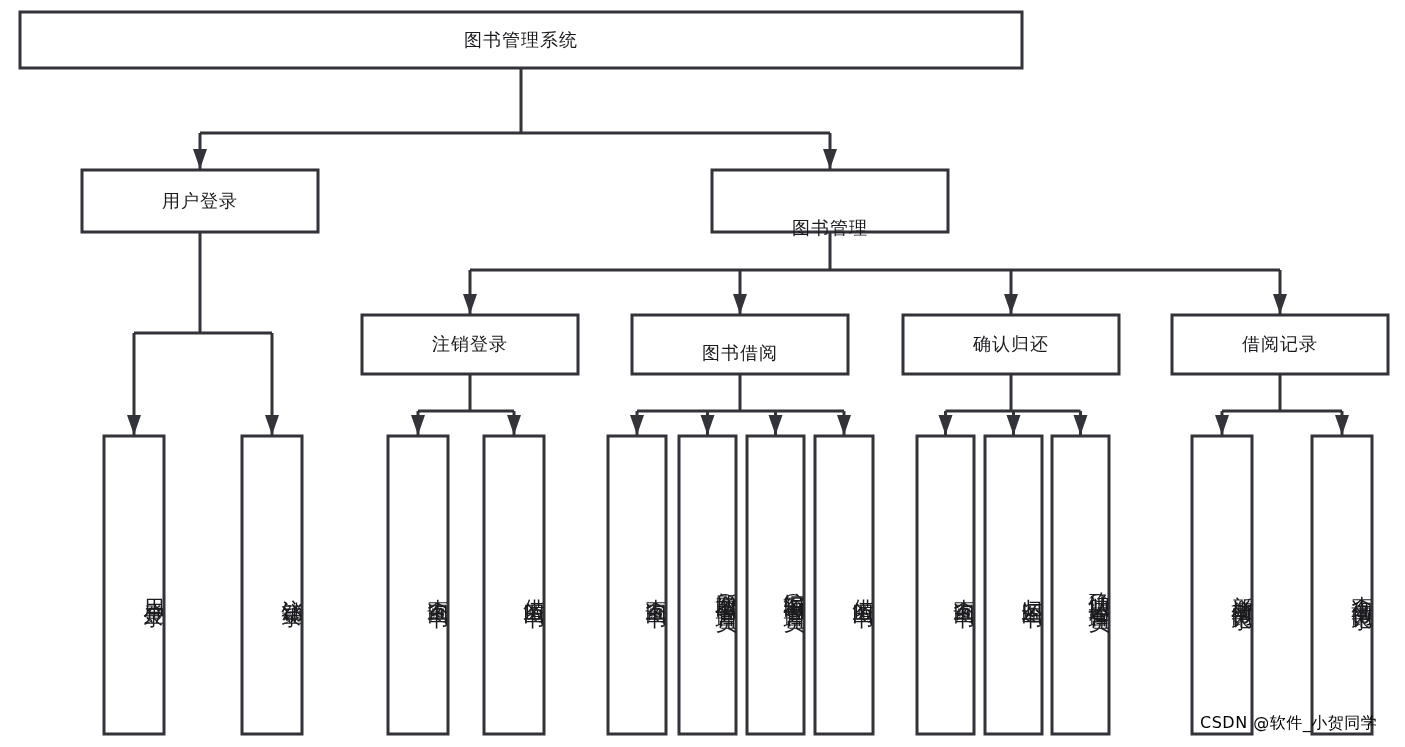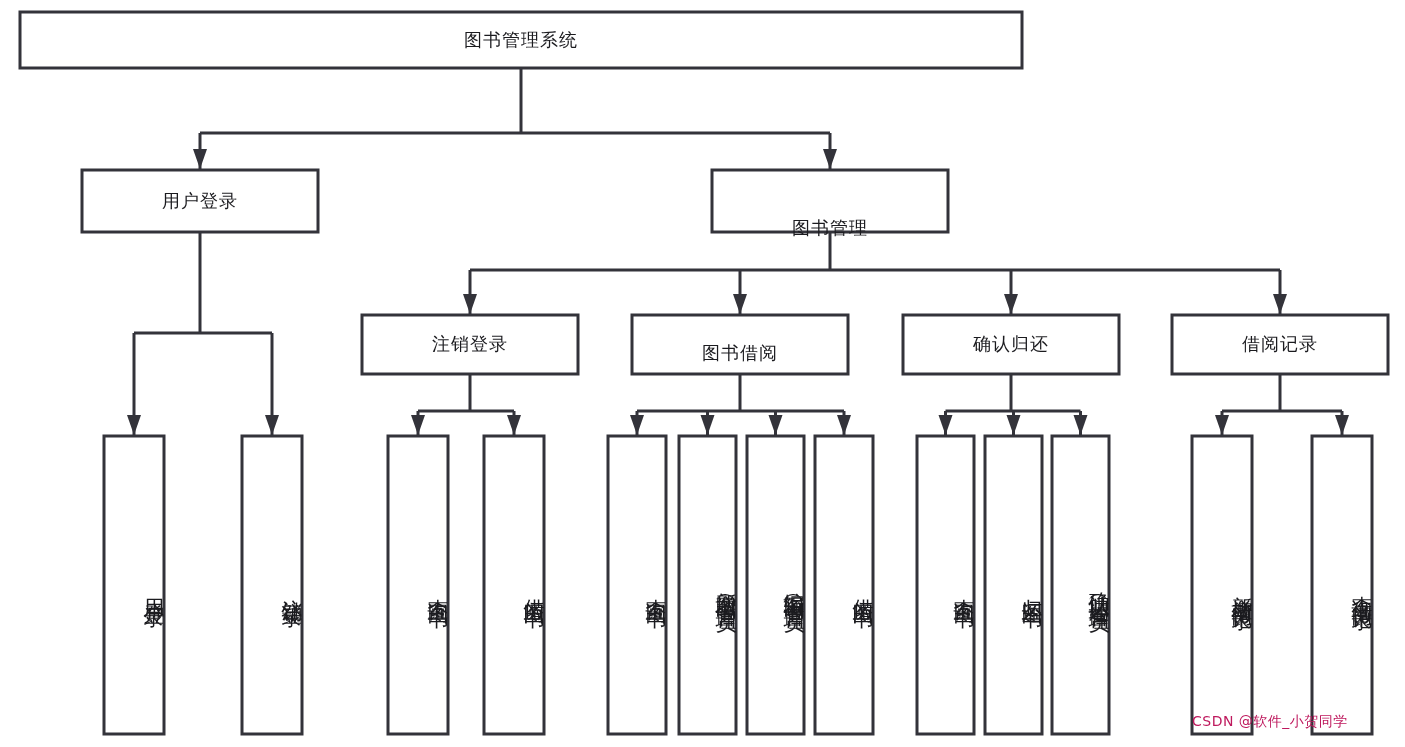--- a/index.html
+++ b/index.html
@@ -64,26 +64,27 @@
     text-orientation: upright;
     font-size: 21px;
     line-height: 1.0;
     letter-spacing: 3px;
     align-items: flex-start;
     justify-content: center;
     padding-top: 6px;
   }
   .watermark {
     position: absolute;
-    font-size: 14px;
-    color: #be185d;
+    font-size: 16px;
+    color: #000000;
     letter-spacing: 0.5px;
     white-space: nowrap;
     pointer-events: none;
     font-family: "DejaVu Sans", "Liberation Sans", sans-serif;
+    padding-left: 8px;
   }
 </style>
 </head>
 <body>
 
 <div id="diagram-root">
 
   <svg class="flow" viewBox="0 0 1405 747">
     <g id="connectors-layer">
         <line x1="521" y1="68" x2="521" y2="133" class="connector"></line>

